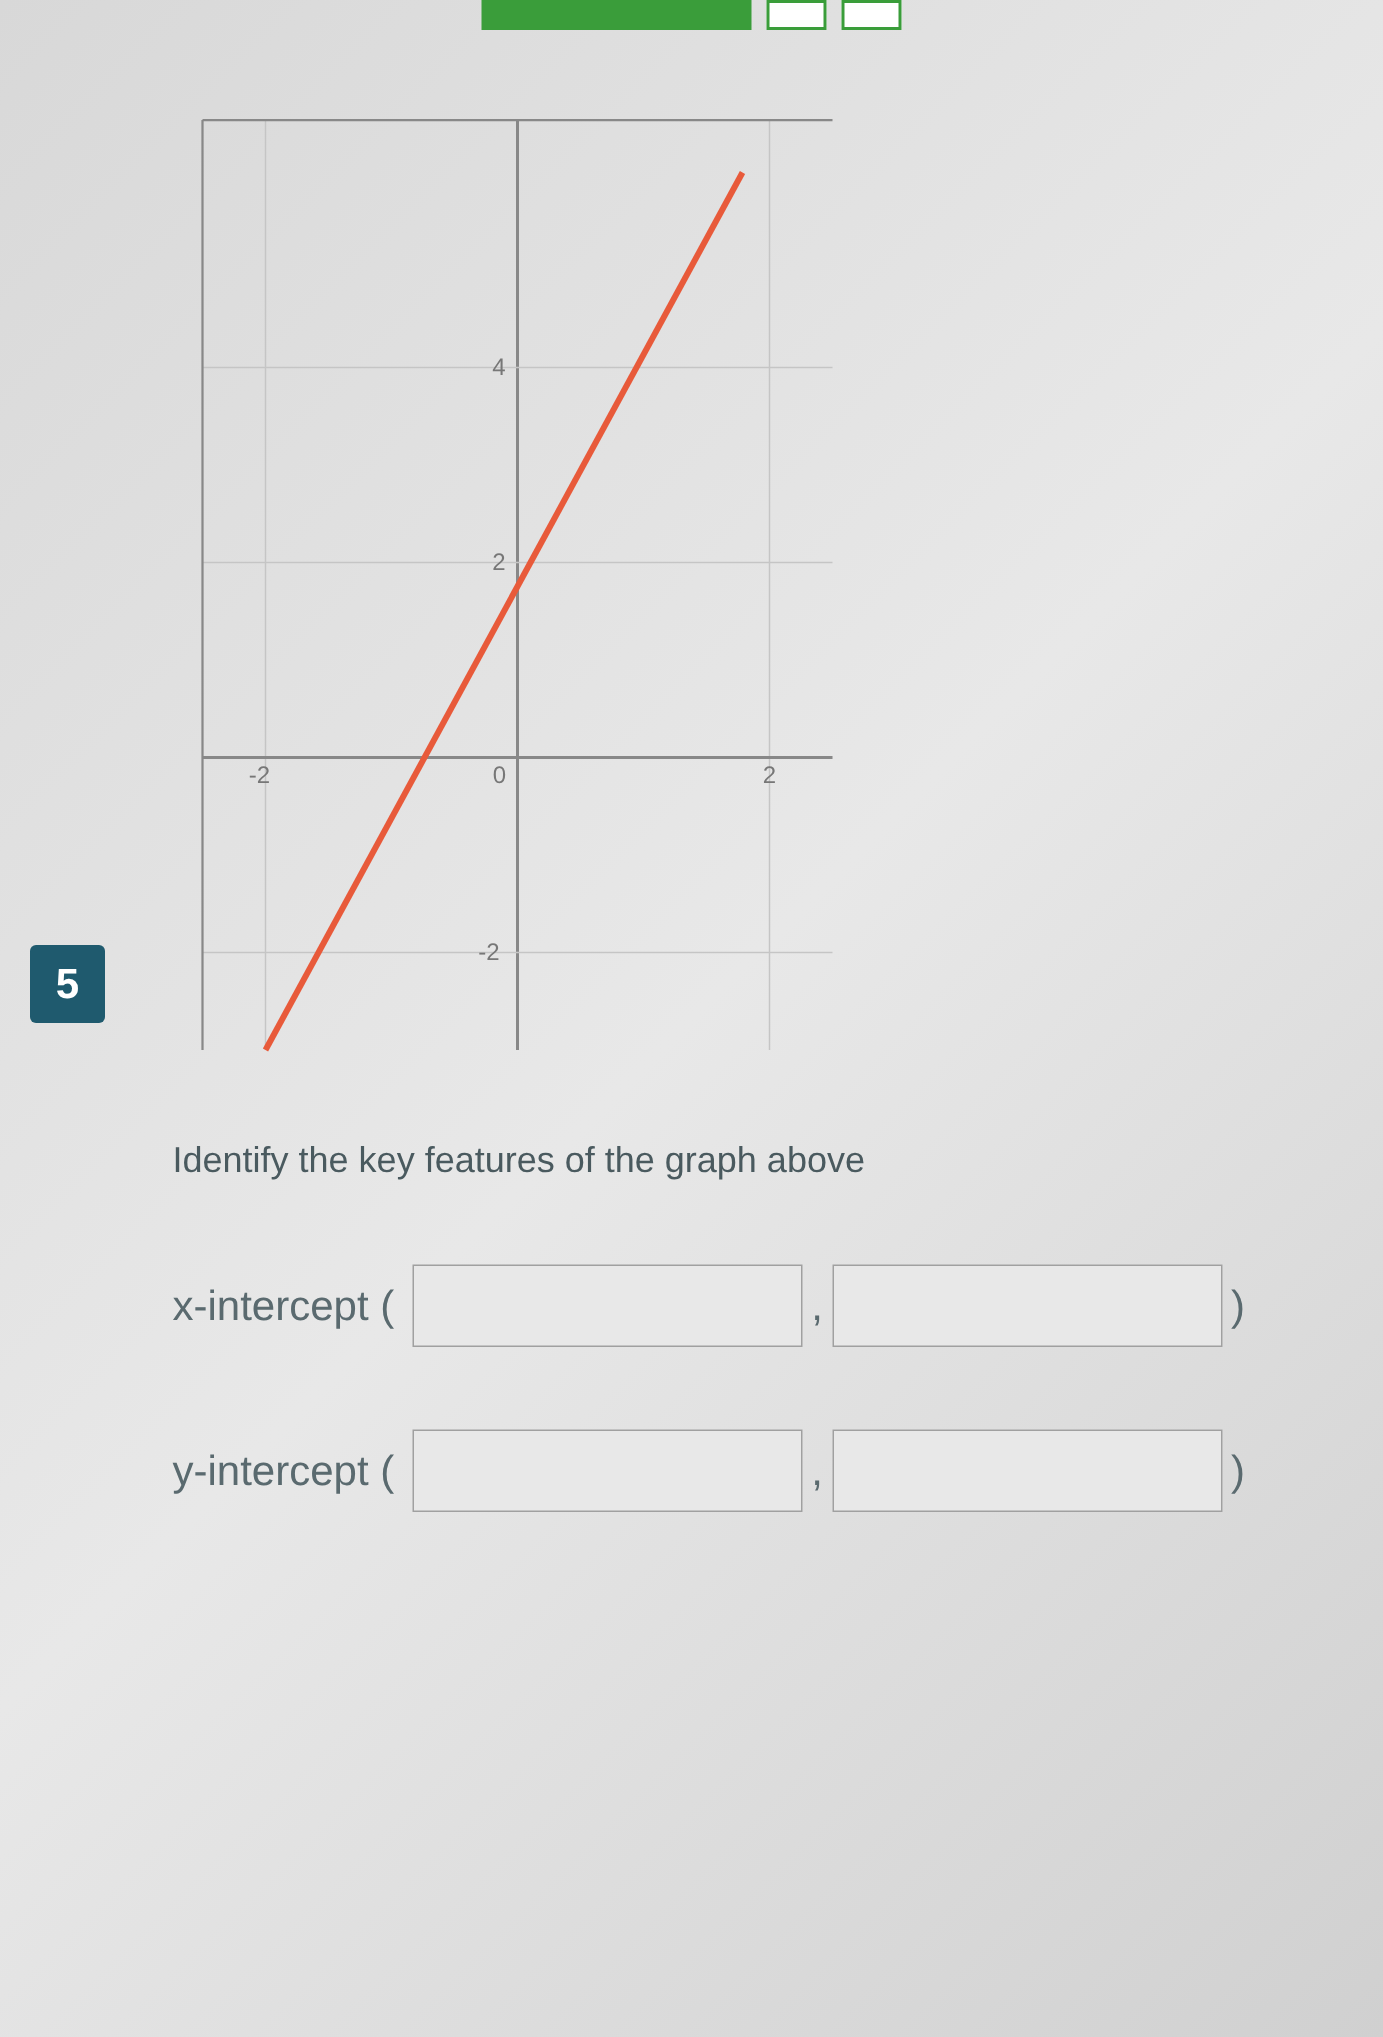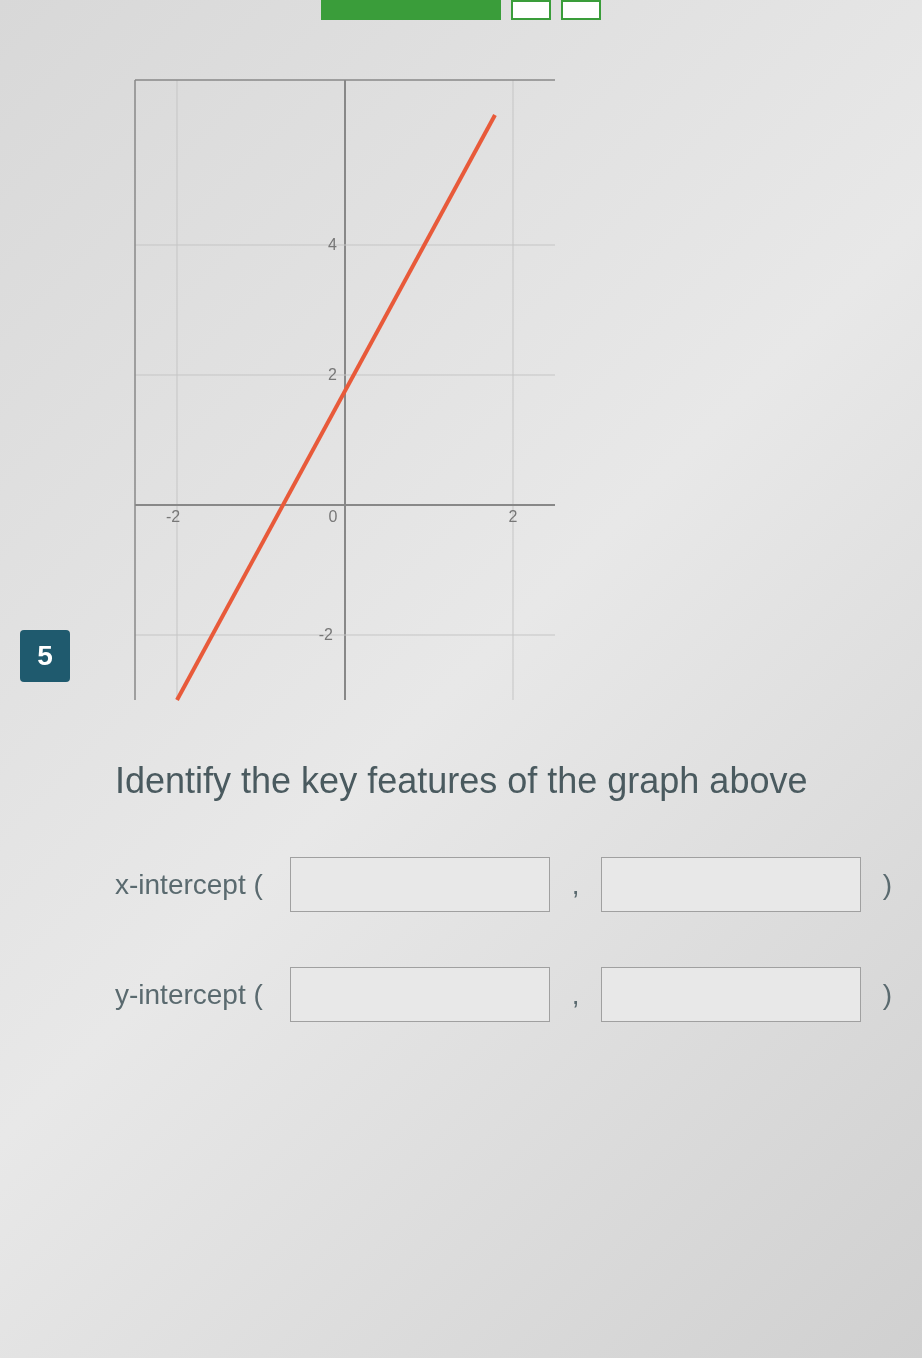--- a/index.html
+++ b/index.html
@@ -55,31 +55,30 @@
       height: 660px;
     }
     .chart-svg { width: 100%; height: 100%; }
     .content {
       position: absolute;
       left: 115px;
       top: 760px;
       right: 30px;
     }
     .prompt {
-      font-size: 36px;
+      font-size: 24px;
       color: #4a5a5f;
       margin-bottom: 55px;
     }
     .input-row {
       display: flex;
       align-items: center;
       margin-bottom: 55px;
       font-size: 28px;
       color: #5a6a6f;
-      justify-content: space-between;
     }
     .input-label { margin-right: 6px; }
     .answer-input {
       border: 1px solid #a0a0a0;
       background: #e8e8e8;
       height: 55px;
       width: 260px;
       font-size: 24px;
       padding: 0 8px;
       margin: 0 6px;

